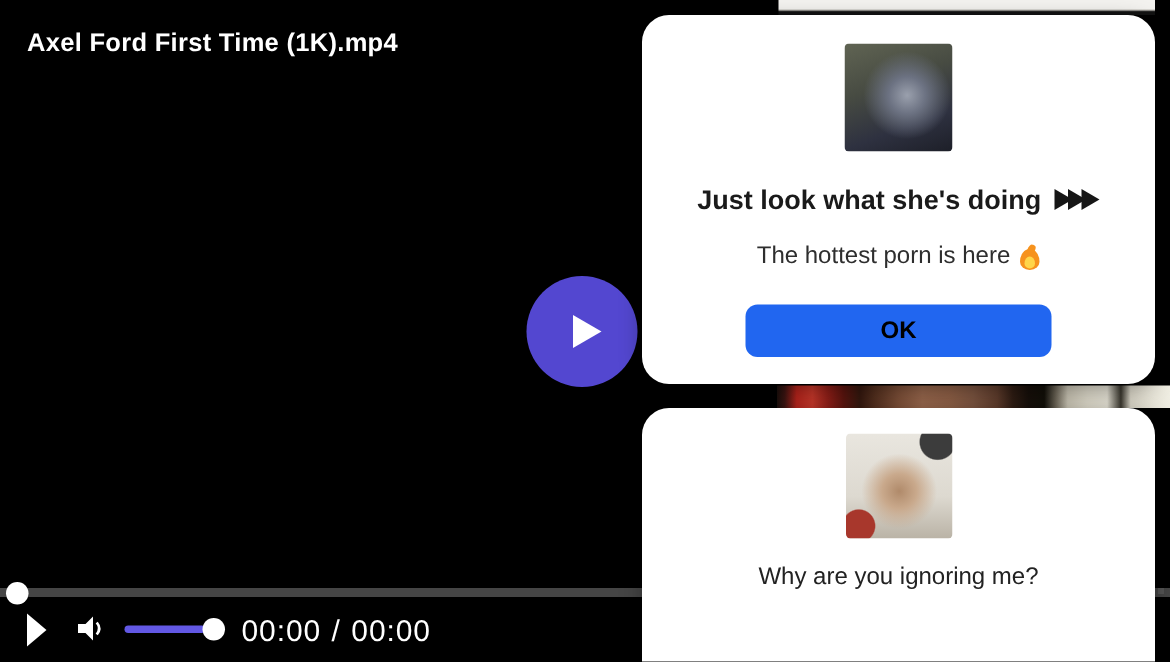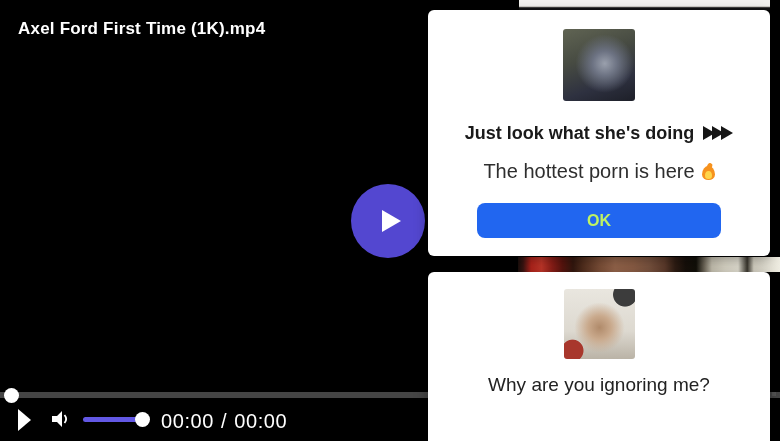--- a/index.html
+++ b/index.html
@@ -84,21 +84,21 @@
     z-index:3;
   }
   .edge-dot {
     position:absolute; left:772px; top:392px;
     width:4px; height:4px; background:#555; z-index:3;
   }
 
   
   .card {
     position:absolute; left:428px; width:342px;
-    background:#fff; border-radius:6px;
+    background:#fff; border-radius:18px;
     box-shadow:0 4px 14px rgba(0,0,0,0.35);
     text-align:center; z-index:4;
   }
   .card-offer   { top:10px;  height:246px; }
   .card-message { top:272px; height:192px; }
 
   .thumb {
     width:72px; height:72px; margin:19px auto 0;
     border-radius:3px; cursor:pointer;
   }
@@ -126,24 +126,24 @@
   .arrows .tri {
     width:0; height:0;
     border-left:12px solid #161616;
     border-top:7.5px solid transparent;
     border-bottom:7.5px solid transparent;
   }
   .arrows .tri + .tri { margin-left:-3px; }
 
   .card-sub {
     margin-top:17px;
-    font-size:20px; color:#2e2e2e; line-height:20px;
+    font-size:16px; color:#2e2e2e; line-height:20px;
     display:flex; align-items:center; justify-content:center; gap:7px;
   }
-  .card-message .card-sub { margin-top:16px; color:#222; font-size:19px; }
+  .card-message .card-sub { margin-top:16px; color:#222; font-size:16px; }
 
   .flame { position:relative; width:13px; height:17px; display:inline-block; }
   .flame::before {
     content:""; position:absolute; left:0; bottom:0;
     width:13px; height:14px; background:#f6921e;
     border-radius:50% 50% 50% 50% / 62% 62% 40% 40%;
   }
   .flame::after {
     content:""; position:absolute; left:3px; bottom:1px;
     width:7px; height:8px; background:#ffd54a;
@@ -151,22 +151,22 @@
   }
   .flame .tip {
     position:absolute; left:5px; top:0;
     width:5px; height:7px; background:#f6921e;
     border-radius:50% 50% 50% 50% / 70% 30% 60% 40%;
     transform:rotate(18deg);
   }
 
   .ok-btn {
     display:block; margin:22px auto 0;
-    width:244px; height:35px;
-    background:#2166f0; color:#bef264;
+    width:204px; height:35px;
+    background:#2166f0; color:#000000;
     font-family:"Liberation Sans", sans-serif;
     font-size:16px; font-weight:700;
     border:none; border-radius:8px; cursor:pointer;
   }
 </style>
 </head>
 <body>
 
 <div class="video-title">Axel Ford First Time (1K).mp4</div>
 

